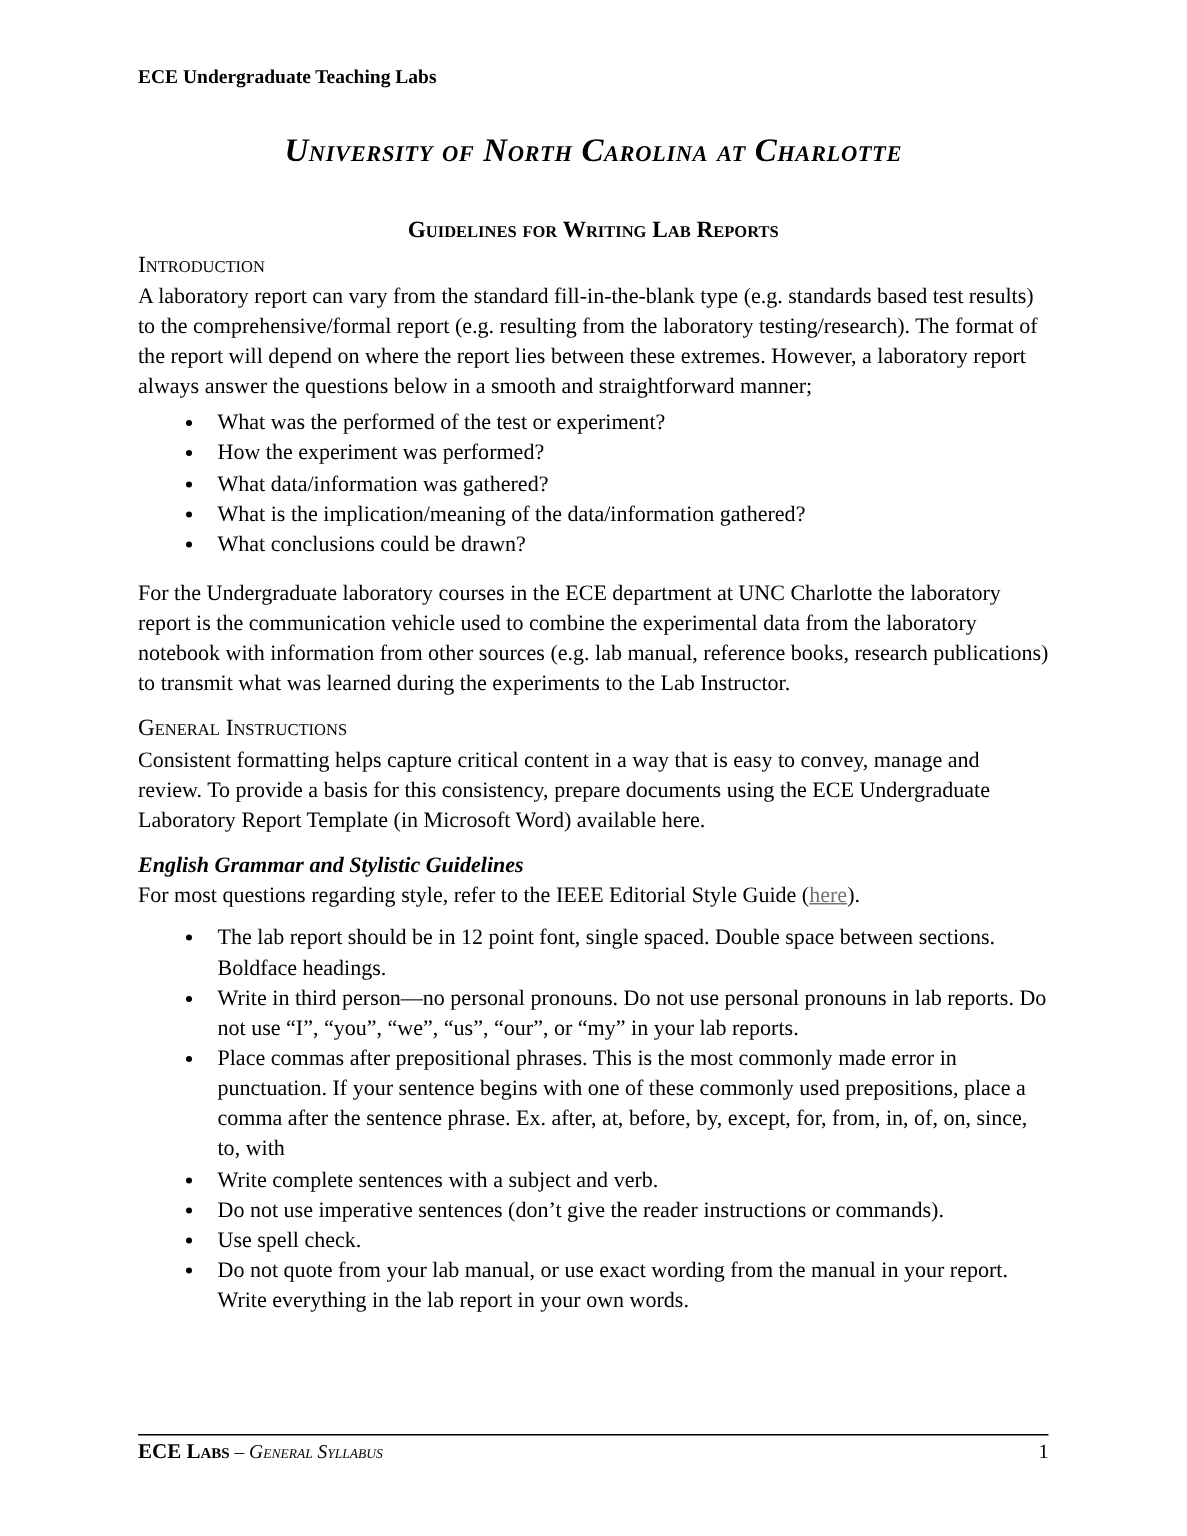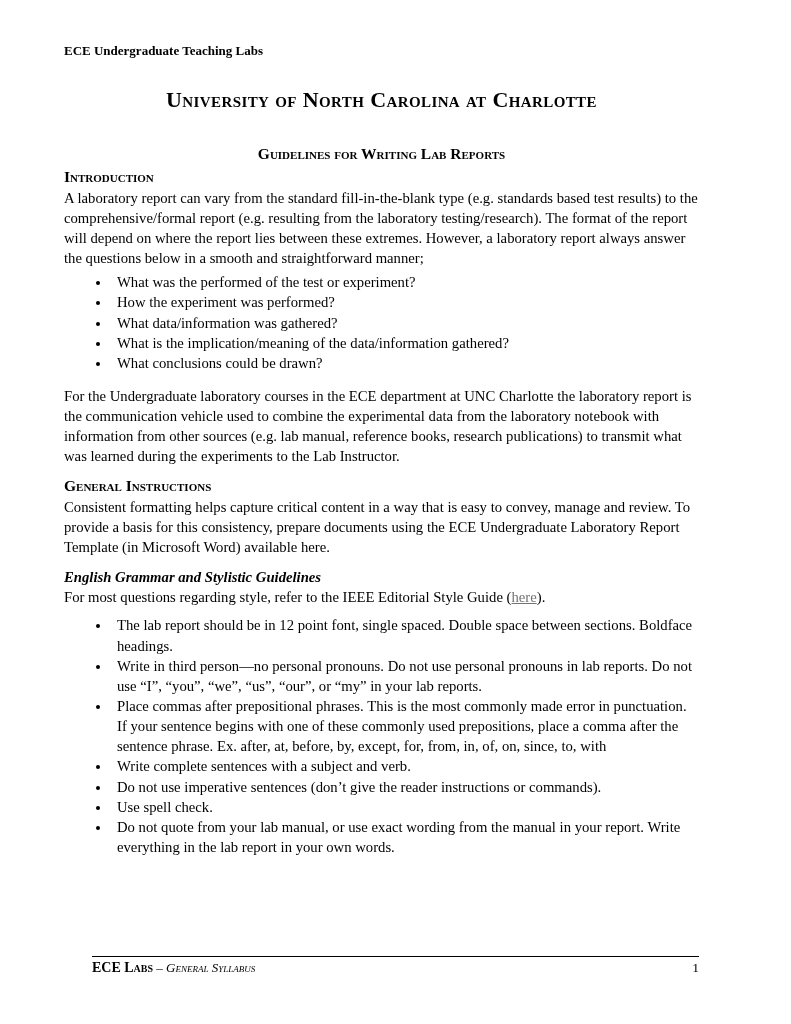--- a/index.html
+++ b/index.html
@@ -5,55 +5,56 @@
   * { margin: 0; padding: 0; box-sizing: border-box; }
   html, body { background: #ffffff; }
   body {
     width: 791px; height: 1024px;
     position: relative;
     font-family: "Liberation Serif", serif;
     color: #000000;
     overflow: hidden;
   }
   .page {
-    padding: 42px 92px 0 64px;
+    padding: 42px 92px 0 92px;
     font-size: 14.7px;
     line-height: 1.37;
   }
   .doc-header {
     font-weight: bold;
     font-size: 13px;
     margin-bottom: 27px;
   }
   .title-sc {
     text-align: center;
     font-variant: small-caps;
     font-weight: bold;
     font-size: 22px;
     letter-spacing: 0.4px;
     line-height: 1.2;
+    font-style: italic;
   }
   .dept-title {
     text-align: center;
     font-weight: bold;
     font-size: 18px;
     letter-spacing: 1.3px;
     line-height: 1.35;
   }
   .section-center {
     text-align: center;
     font-variant: small-caps;
     font-weight: bold;
     font-size: 15.5px;
     margin-top: 30px;
     margin-bottom: 2px;
   }
   .heading-sc {
     font-variant: small-caps;
-    font-weight: bold;
+    font-weight: normal;
     font-size: 15.5px;
     margin-top: 2px;
   }
   .para { margin-bottom: 9px; }
   .para.tight { margin-bottom: 0; }
   ul.bullets {
     list-style: disc;
     padding-left: 47px;
     margin: 4px 0 13px 0;
   }

